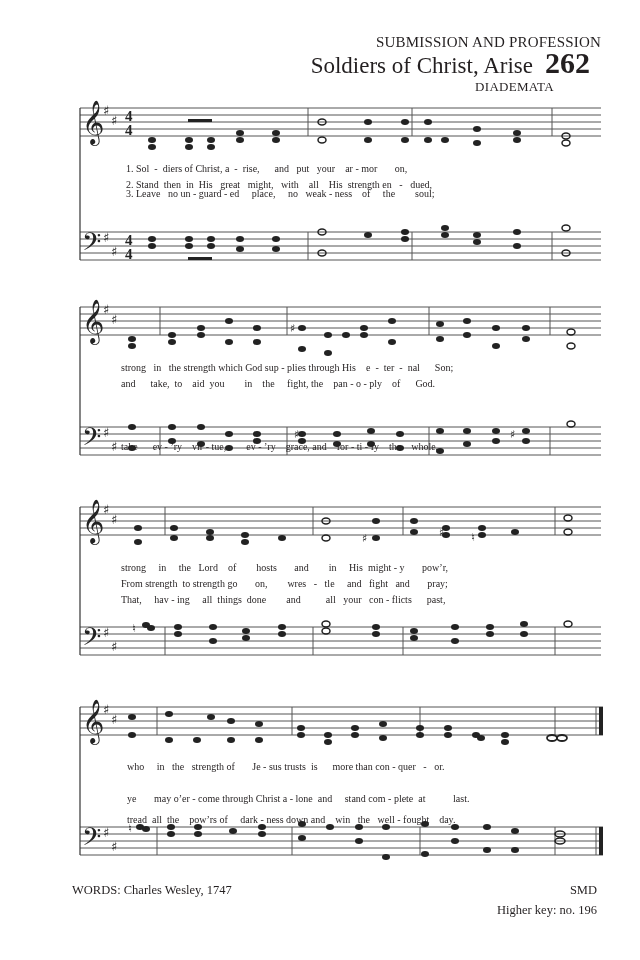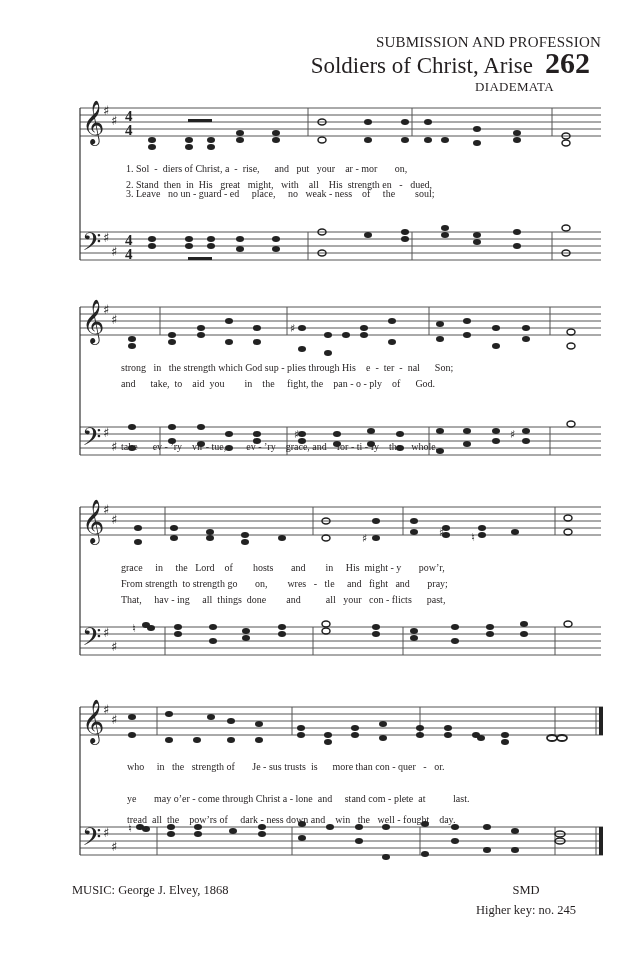--- a/index.html
+++ b/index.html
@@ -8,21 +8,21 @@
   .abs { position: absolute; }
   .category { top: 34px; right: 39px; font-size: 15px; letter-spacing: 0.2px; }
   .title-row { top: 46px; right: 50px; white-space: nowrap; }
   .title { font-size: 23px; }
   .number { font-size: 30px; font-weight: bold; margin-left: 12px; }
   .tune { top: 79px; right: 86px; font-size: 13px; letter-spacing: 0.3px; }
   svg.score { position: absolute; left: 0; top: 0; }
   .lyric-line { position: absolute; font-size: 10px; white-space: pre; line-height: 16px; }
   .footer { font-size: 12.5px; line-height: 20px; }
   .footer-left { left: 72px; top: 880px; }
-  .footer-right { right: 64px; top: 880px; text-align: center; }
+  .footer-right { right: 43px; top: 880px; text-align: right; }
 </style>
 </head>
 <body>
 
 <div class="abs category">SUBMISSION AND PROFESSION</div>
 <div class="abs title-row">
   <span class="title">Soldiers of Christ, Arise</span><span class="number">262</span>
 </div>
 <div class="abs tune">DIADEMATA</div>
 
@@ -388,29 +388,29 @@
   <div class="lyric-line" style="left:126px; top:161px;">1. Sol  -  diers of Christ, a  -  rise,      and   put   your    ar - mor       on,</div>
   <div class="lyric-line" style="left:126px; top:177px;">2. Stand  then  in  His   great   might,   with    all    His  strength en   -   dued,</div>
   <div class="lyric-line" style="left:126px; top:186px;">3. Leave   no un - guard - ed     place,     no   weak - ness    of     the        soul;</div>
 </div>
 <div>
   <div class="lyric-line" style="left:121px; top:360px;text-align:right;">strong   in   the strength which God sup - plies through His    e  -  ter  -  nal      Son;</div>
   <div class="lyric-line" style="left:121px; top:376px;">and      take,  to    aid  you        in    the     fight, the    pan - o - ply    of      God.</div>
   <div class="lyric-line" style="left:121px; top:392px;margin-top:47px;">take      ev - ’ry    vir - tue,        ev - ’ry    grace, and    for - ti - fy    the    whole.</div>
 </div>
 <div>
-  <div class="lyric-line" style="left:121px; top:560px;">grace     in     the   Lord    of        hosts       and        in     His  might - y       pow’r,</div>
+  <div class="lyric-line" style="left:121px; top:560px;">strong     in     the   Lord    of        hosts       and        in     His  might - y       pow’r,</div>
   <div class="lyric-line" style="left:121px; top:576px;">From strength  to strength go       on,        wres   -   tle     and   fight   and       pray;</div>
   <div class="lyric-line" style="left:121px; top:592px;">That,     hav - ing     all  things  done        and          all   your   con - flicts      past,</div>
 </div>
 <div>
   <div class="lyric-line" style="left:127px; top:759px;">who     in   the   strength of       Je - sus trusts  is      more than con - quer   -   or.</div>
   <div class="lyric-line" style="left:127px; top:775px;margin-top:37px;">tread  all  the    pow’rs of     dark - ness down and    win   the   well - fought    day.</div>
   <div class="lyric-line" style="left:127px; top:791px;">ye       may o’er - come through Christ a - lone  and     stand com - plete  at           last.</div>
 </div>
 
 <div class="abs footer footer-left">
-  <div>MUSIC: George J. Elvey, 1868</div>
+  <div>WORDS: Charles Wesley, 1747</div>
 </div>
 <div class="abs footer footer-right">
   <div>SMD</div>
-  <div>Higher key: no. 245</div>
+  <div>Higher key: no. 196</div>
 </div>
 
 </body></html>

